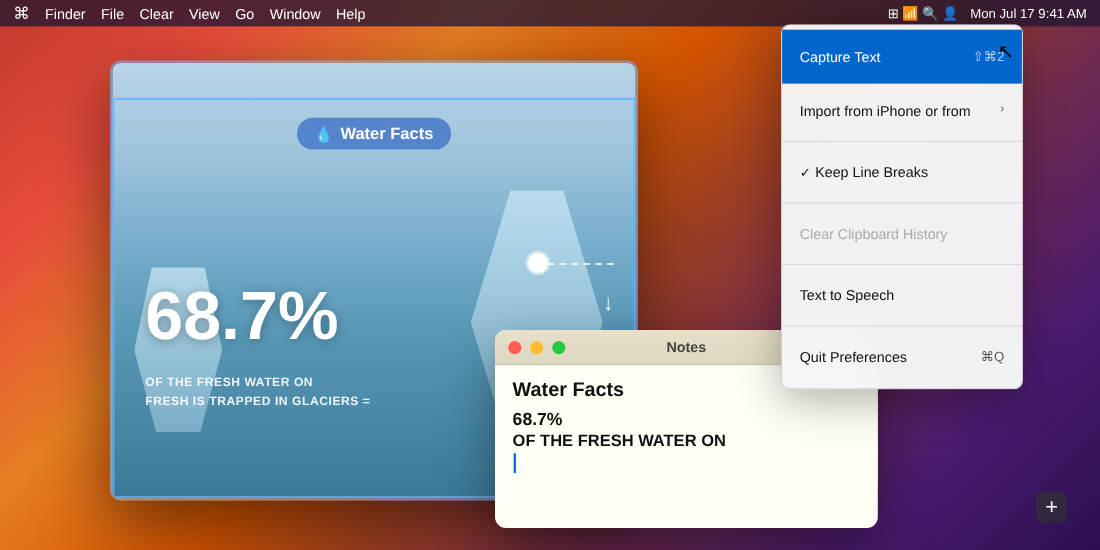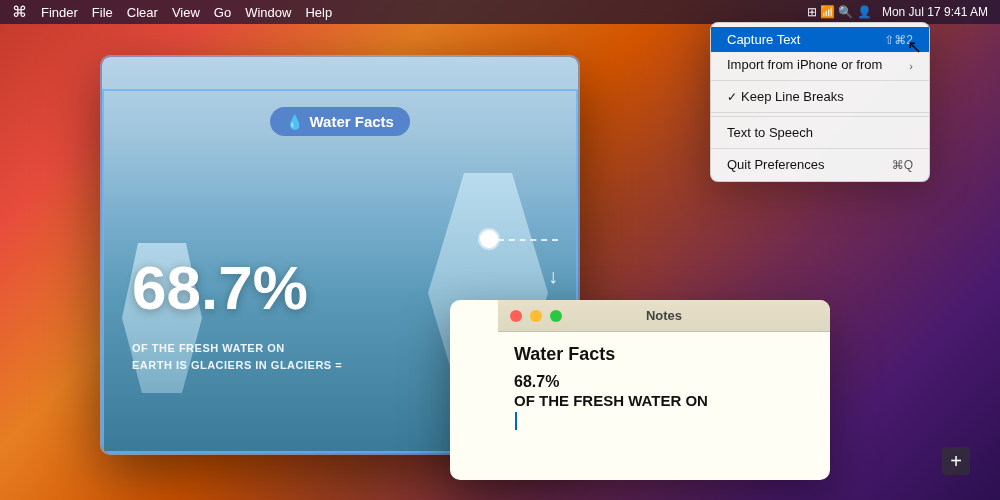--- a/index.html
+++ b/index.html
@@ -235,28 +235,27 @@
       color: white;
       font-size: 20px;
       opacity: 0.9;
     }
 
     
     .notes-window {
       position: absolute;
       top: 300px;
       left: 450px;
-      width: 380px;
+      width: 348px;
       height: 180px;
       background: #fffef5;
       border-radius: 10px;
       box-shadow: 0 20px 50px rgba(0,0,0,0.4);
       z-index: 20;
       overflow: hidden;
-      padding-left: 48px;
     }
 
     .notes-titlebar {
       height: 32px;
       background: linear-gradient(180deg, #e8e0c8, #ddd8c0);
       display: flex;
       align-items: center;
       justify-content: center;
       padding: 0 12px;
       position: relative;
@@ -319,25 +318,25 @@
       background: rgba(245,245,245,0.98);
       backdrop-filter: blur(20px);
       border-radius: 8px;
       box-shadow: 0 10px 40px rgba(0,0,0,0.3);
       z-index: 200;
       padding: 4px 0;
       border: 1px solid rgba(0,0,0,0.15);
     }
 
     .menu-item {
-      padding: 5px 16px;
+      padding: 17px 16px;
       font-size: 13px;
       color: #111;
       display: flex;
-      align-items: flex-end;
+      align-items: flex-start;
       justify-content: space-between;
       cursor: pointer;
     }
 
     .menu-item.highlighted {
       background: #0066cc;
       color: white;
     }
 
     .menu-item.disabled {
@@ -412,21 +411,21 @@
 
   <div class="water-facts-badge">
     <span class="water-drop">💧</span>
     <span class="water-facts-text">Water Facts</span>
   </div>
 
   <div class="big-percent">68.7%</div>
 
   <div class="caption-text">
     <div>OF THE FRESH WATER ON</div>
-    <div>EARTH IS GLACIERS IN GLACIERS =</div>
+    <div>FRESH IS TRAPPED IN GLACIERS =</div>
   </div>
 
   <div class="selection-overlay"></div>
 </div>
 
 <div class="plus-corner">+</div>
 
 <div class="arrow-container">
   <div class="dashed-circle"></div>
   <div class="dashed-line"></div>
@@ -461,20 +460,23 @@
   </div>
   <div class="menu-item">
     <span>Import from iPhone or from</span>
     <span class="arrow">›</span>
   </div>
   <div class="menu-separator"></div>
   <div class="menu-item">
     <span><span class="check-mark">✓</span>Keep Line Breaks</span>
   </div>
   <div class="menu-separator"></div>
+  <div class="menu-item disabled">
+    <span>Clear Clipboard History</span>
+  </div>
   <div class="menu-separator"></div>
   <div class="menu-item">
     <span>Text to Speech</span>
   </div>
   <div class="menu-separator"></div>
   <div class="menu-item">
     <span>Quit Preferences</span>
     <span class="shortcut">⌘Q</span>
   </div>
 </div>

